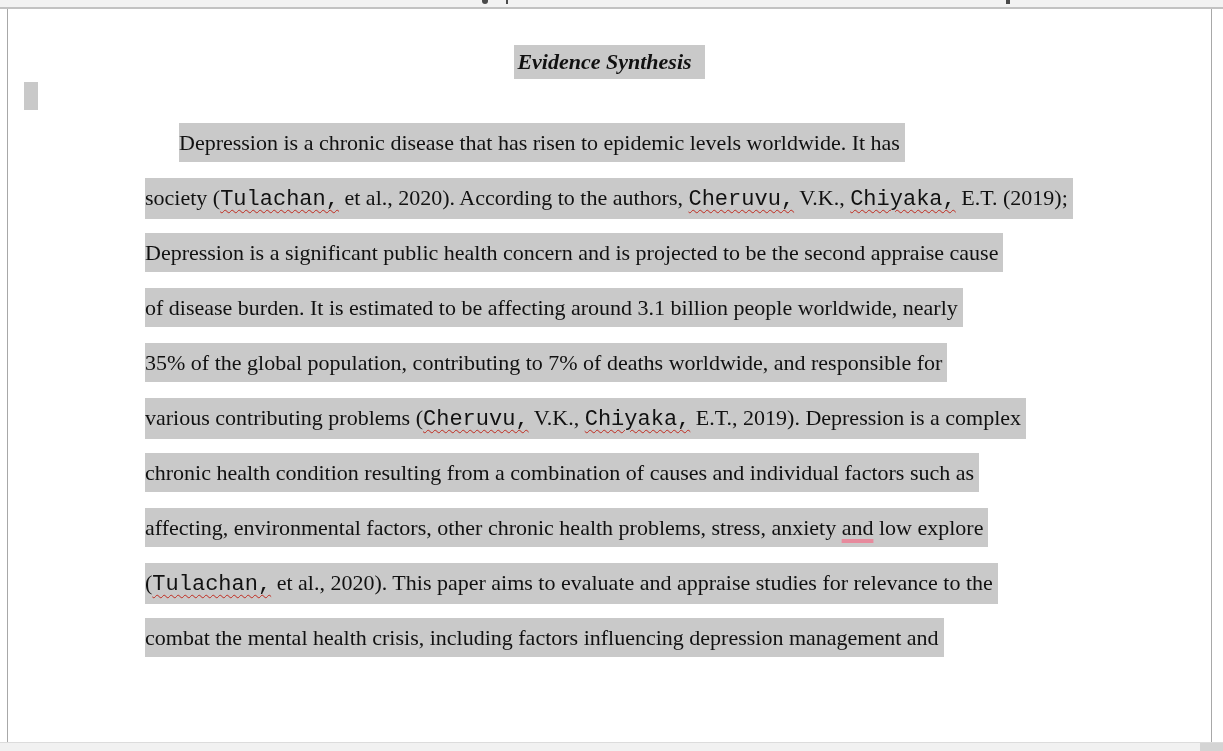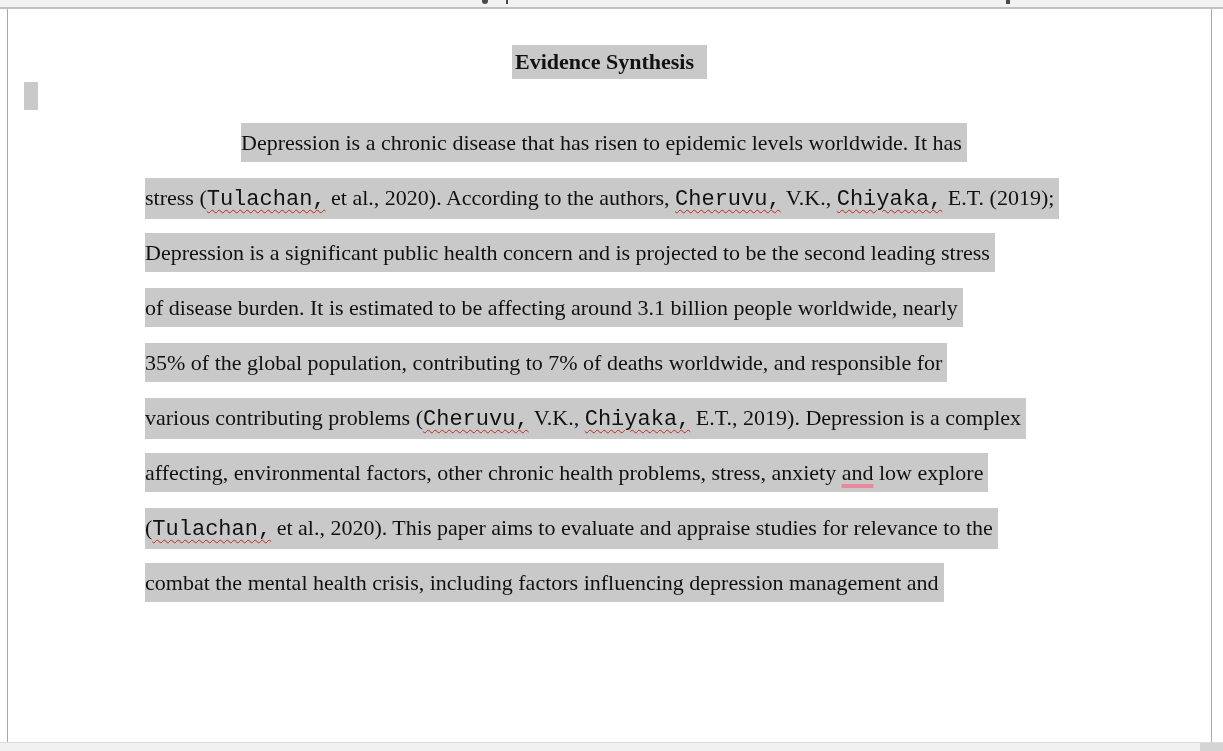--- a/index.html
+++ b/index.html
@@ -25,36 +25,36 @@
     border-left:1px solid #a8a8a8;border-right:1px solid #a8a8a8;
   }
   
   .margin-sel{
     position:absolute;left:16px;top:73px;width:14px;height:28px;
     background:#c9c9c9;
   }
   
   .title-line{
     position:absolute;left:0;top:36px;width:100%;height:34px;
-    text-align:center;font-weight:bold;font-size:22px;
+    text-align:center;font-weight:bold;font-size:22px;font-style:italic;
   }
   .title-line .hl{
     display:inline-block;line-height:34px;background:#c9c9c9;
     padding:0 13px 0 3px;
   }
   
   .para{
     position:absolute;left:137px;top:114px;width:950px;
   }
   .line{height:55px;white-space:nowrap;}
   .line .hl{
     display:inline-block;line-height:39px;font-size:22px;
     background:#c9c9c9;padding-right:5px;
   }
-  .line.indent{margin-left:96px;}
+  .line.indent{margin-left:34px;}
   
   .sp{
     text-decoration:underline;
     text-decoration-style:wavy;
     text-decoration-color:#bf2a1e;
     text-decoration-thickness:1px;
     text-underline-offset:4px;
     font-family:Liberation Mono, monospace;
   }
   
@@ -85,25 +85,26 @@
 
 <div class="page">
   <div class="margin-sel"></div>
 
   <div class="title-line">
     <span class="hl">Evidence Synthesis</span>
   </div>
 
   <div class="para">
       <div class="line indent"><span class="hl"><span>Depression is a chronic disease that has risen to epidemic levels worldwide. It has</span></span></div>
-      <div class="line"><span class="hl"><span>stress (</span><span class="sp">Tulachan,</span><span> et al., 2020). According to the authors, </span><span class="sp">Cheruvu,</span><span> V.K., </span><span class="sp">Chiyaka,</span><span> E.T. (2019);</span></span></div>
-      <div class="line"><span class="hl"><span>Depression is a significant public health concern and is projected to be the second leading stress</span></span></div>
+      <div class="line"><span class="hl"><span>society (</span><span class="sp">Tulachan,</span><span> et al., 2020). According to the authors, </span><span class="sp">Cheruvu,</span><span> V.K., </span><span class="sp">Chiyaka,</span><span> E.T. (2019);</span></span></div>
+      <div class="line"><span class="hl"><span>Depression is a significant public health concern and is projected to be the second appraise cause</span></span></div>
       <div class="line"><span class="hl"><span>of disease burden. It is estimated to be affecting around 3.1 billion people worldwide, nearly</span></span></div>
       <div class="line"><span class="hl"><span>35% of the global population, contributing to 7% of deaths worldwide, and responsible for</span></span></div>
       <div class="line"><span class="hl"><span>various contributing problems (</span><span class="sp">Cheruvu,</span><span> V.K., </span><span class="sp">Chiyaka,</span><span> E.T., 2019). Depression is a complex</span></span></div>
+      <div class="line"><span class="hl"><span>chronic health condition resulting from a combination of causes and individual factors such as</span></span></div>
       <div class="line"><span class="hl"><span>affecting, environmental factors, other chronic health problems, stress, anxiety </span><span class="gr">and</span><span> low explore</span></span></div>
       <div class="line"><span class="hl"><span>(</span><span class="sp">Tulachan,</span><span> et al., 2020). This paper aims to evaluate and appraise studies for relevance to the</span></span></div>
       <div class="line clipped"><span class="hl"><span>combat the mental health crisis, including factors influencing depression management and</span></span></div>
     </div>
 </div>
 
 <div class="hscroll">
   <span class="corner"></span>
 </div>
 

